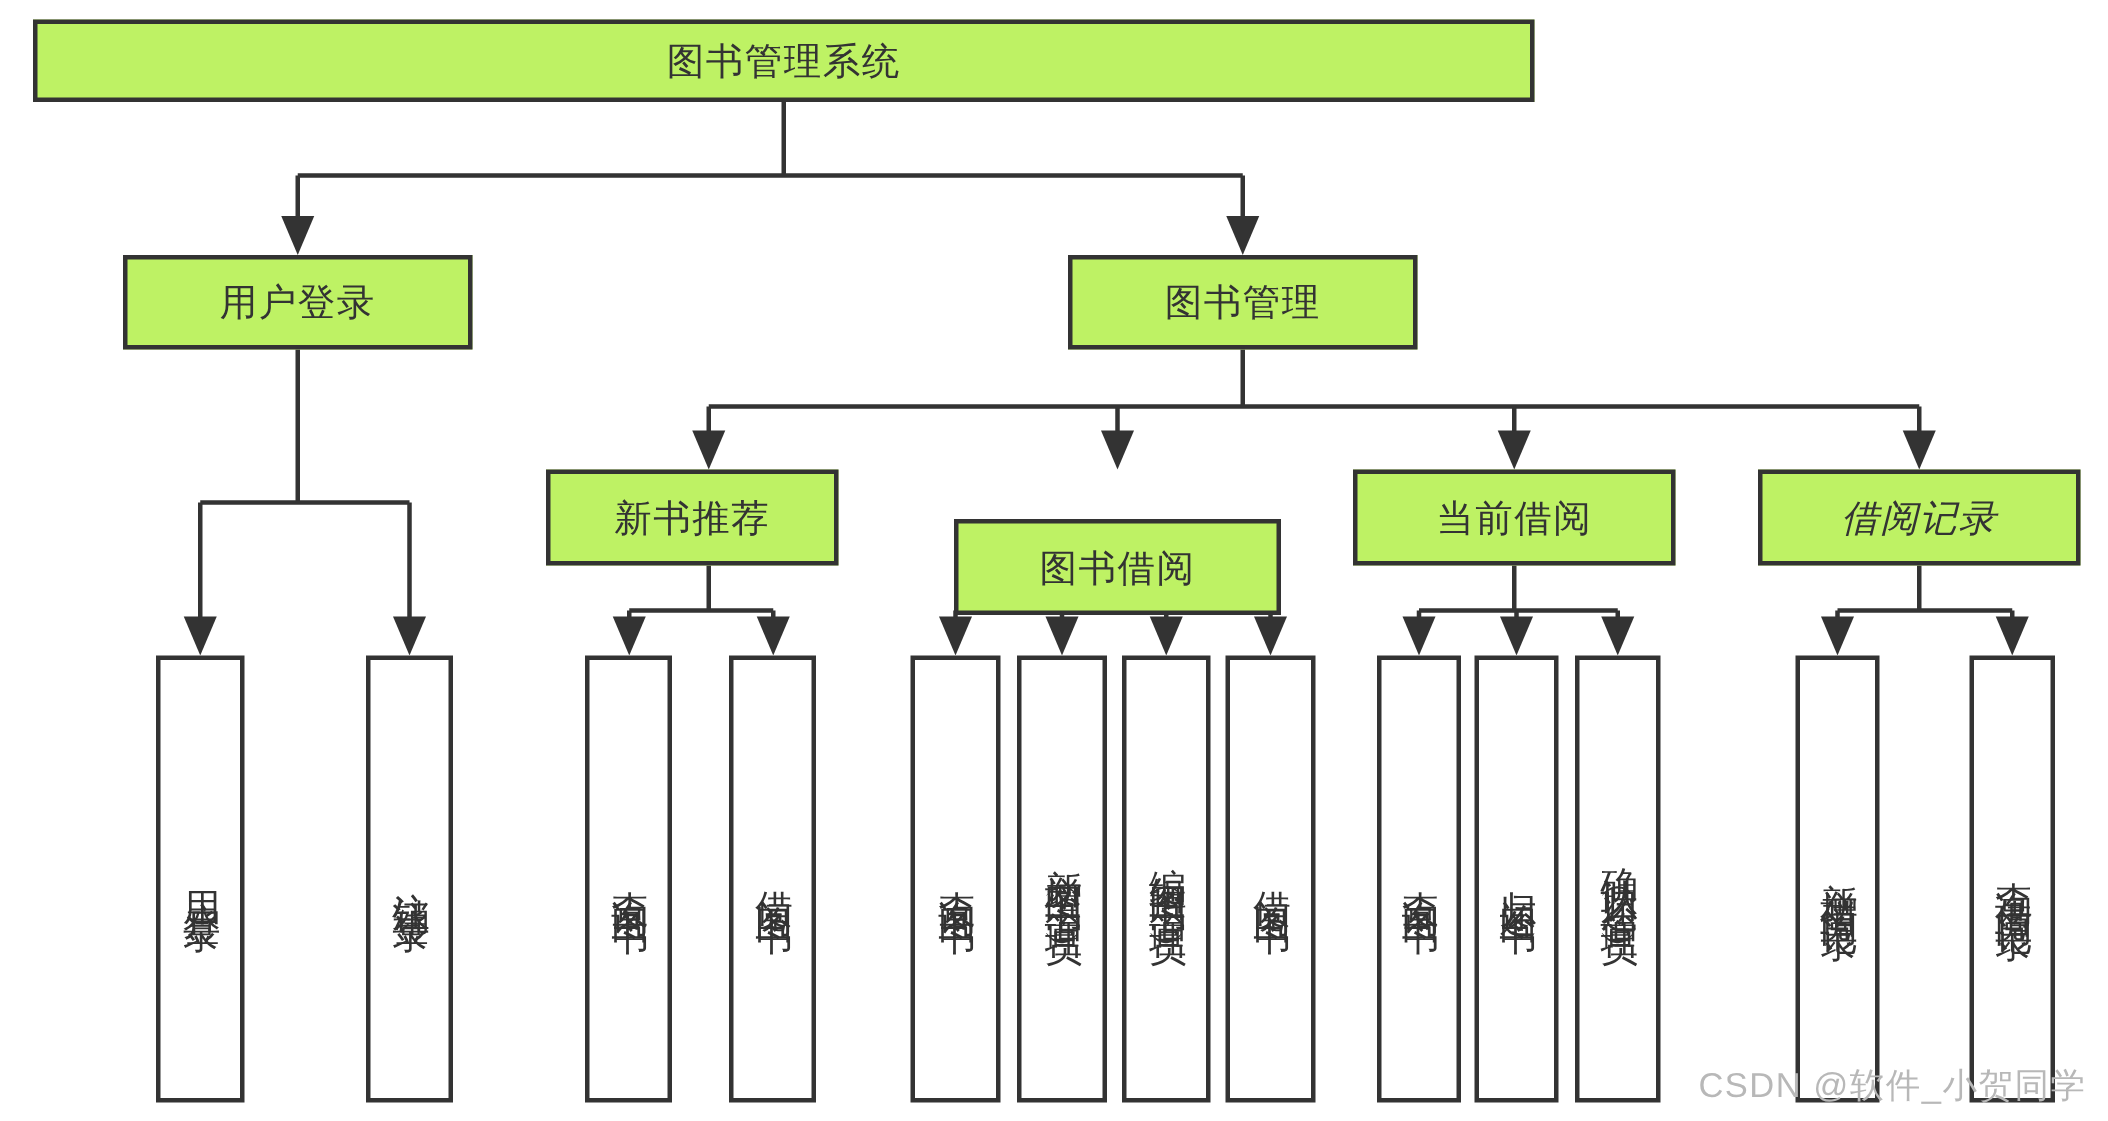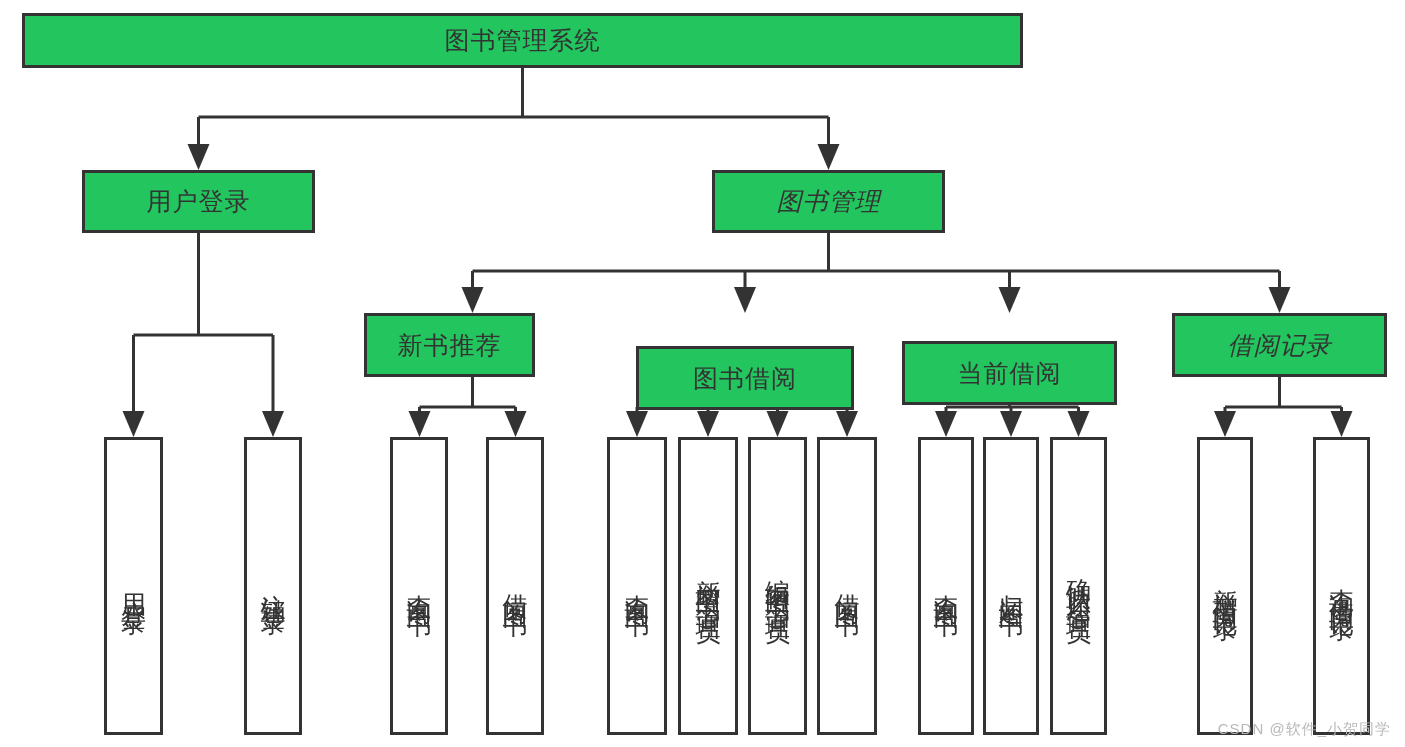--- a/index.html
+++ b/index.html
@@ -8,21 +8,21 @@
     width:1405px;height:747px;
     background:#ffffff;
     font-family:"Liberation Sans", sans-serif;
     overflow:hidden;
   }
   #connectors{position:absolute;left:0;top:0;z-index:1;}
   .hbox{
     position:absolute;
     box-sizing:border-box;
     border:3px solid #333333;
-    background:#22c55e;
+    background:#bef264;
     display:flex;align-items:center;justify-content:center;
     z-index:2;
     color:#333333;
     font-size:25px;letter-spacing:1px;
     white-space:nowrap;
   }
   .vbox{
     position:absolute;
     box-sizing:border-box;
     border:3px solid #333333;
@@ -37,21 +37,21 @@
     font-size:25px;
     letter-spacing:6px;
     line-height:1;
     color:#333333;
   }
   #watermark{
     position:absolute;
     right:14px;bottom:8px;
     z-index:3;
     color:#b8b8b8;
-    font-size:15px;
+    font-size:23px;
     letter-spacing:1px;
     white-space:nowrap;
   }
 </style>
 </head>
 <body>
 
 <div id="canvas">
 
   <svg id="connectors" width="1405" height="747" viewBox="0 0 1405 747">
@@ -93,31 +93,31 @@
     <use href="#arr" transform="translate(1341.5,437)"></use>
   </svg>
 
   <div class="hbox" style="left:22px;top:13px;width:1001px;height:55px;">
     <span>图书管理系统</span>
   </div>
 
   <div class="hbox" style="left:82px;top:170px;width:233px;height:63px;">
     <span>用户登录</span>
   </div>
-  <div class="hbox" style="left:712px;top:170px;width:233px;height:63px;font-style:italic;">
+  <div class="hbox" style="left:712px;top:170px;width:233px;height:63px;">
     <span>图书管理</span>
   </div>
 
-  <div class="hbox" style="left:364px;top:313px;width:171px;height:64px;">
+  <div class="hbox" style="left:364px;top:313px;width:195px;height:64px;">
     <span>新书推荐</span>
   </div>
   <div class="hbox" style="left:636px;top:313px;width:218px;height:64px;margin-top:33px;">
     <span>图书借阅</span>
   </div>
-  <div class="hbox" style="left:902px;top:313px;width:215px;height:64px;margin-top:28px;">
+  <div class="hbox" style="left:902px;top:313px;width:215px;height:64px;">
     <span>当前借阅</span>
   </div>
   <div class="hbox" style="left:1172px;top:313px;width:215px;height:64px;font-style:italic;">
     <span>借阅记录</span>
   </div>
 
   <div class="vbox" style="left:104px;top:437px;width:59px;height:298px;">
     <span class="vtext">用户登录</span>
   </div>
   <div class="vbox" style="left:244px;top:437px;width:58px;height:298px;">

